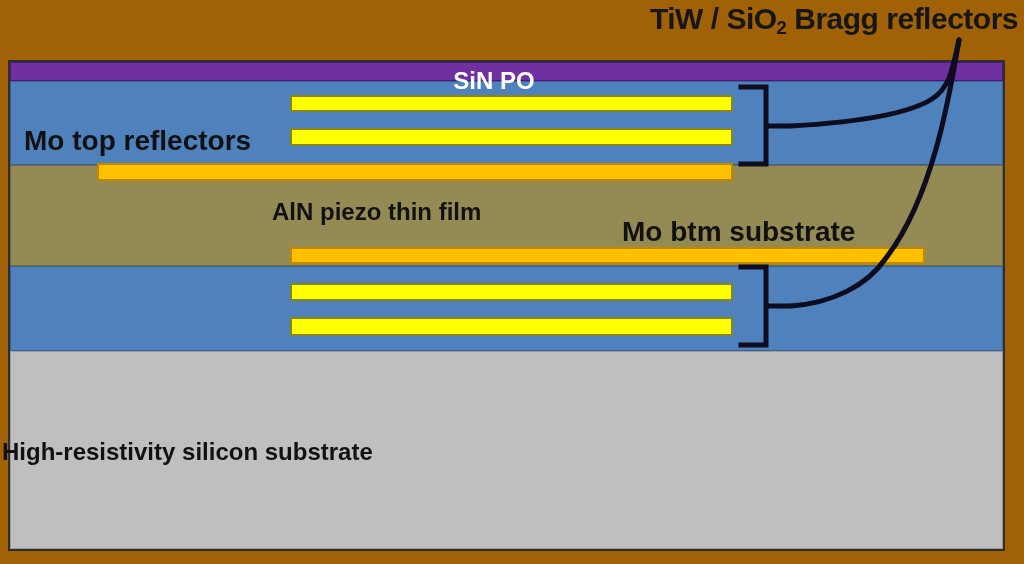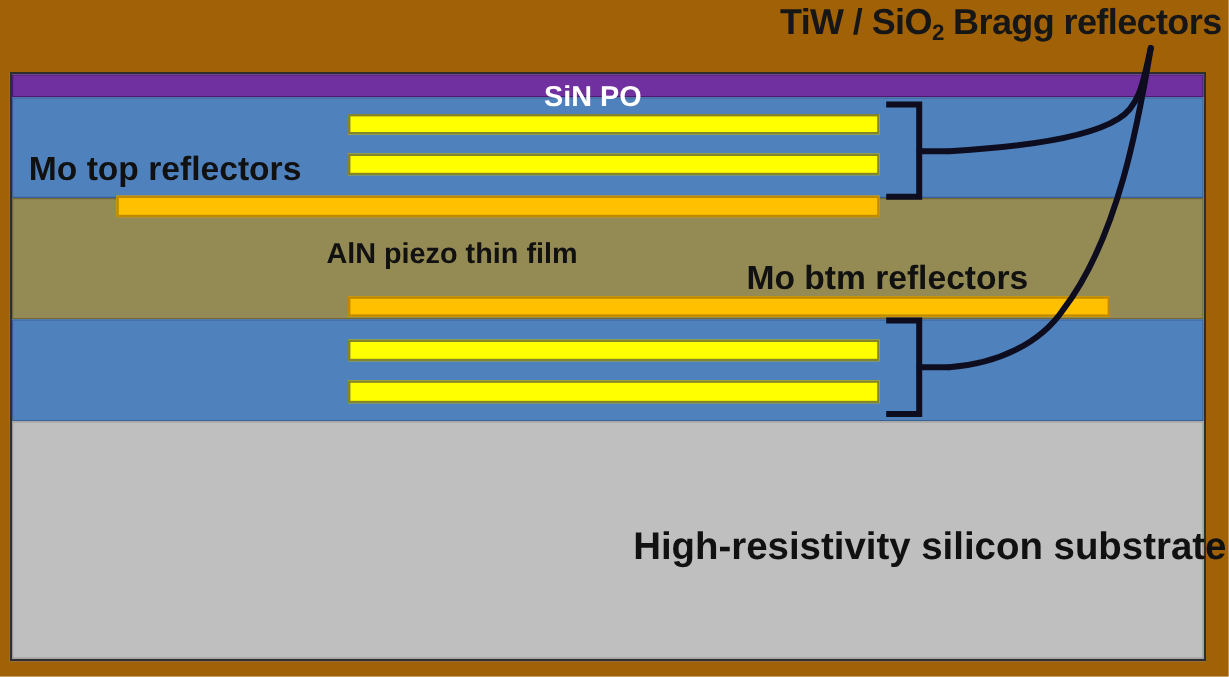--- a/index.html
+++ b/index.html
@@ -34,21 +34,21 @@
   #btm-yellow-2{left:290px;top:317px;width:443px;height:19px;}
 
   
   .lbl{position:absolute;font-weight:bold;color:#111111;white-space:nowrap;line-height:1.05;}
   #title-label{right:6px;top:3px;font-size:30px;color:#161616;letter-spacing:-0.5px;}
   #title-label .sub{font-size:0.62em;vertical-align:-0.28em;}
   #sin-po-label{left:394px;top:56px;width:200px;text-align:center;font-size:24px;color:#ffffff;margin-top:12px;}
   #mo-top-label{left:24px;top:126px;font-size:28px;}
   #aln-label{left:272px;top:199px;font-size:24px;}
   #mo-btm-label{left:622px;top:217px;font-size:28px;}
-  #substrate-label{left:2px;top:439px;width:1020px;text-align:right;font-size:32px;white-space:normal;}
+  #substrate-label{left:2px;top:439px;width:1020px;text-align:left;font-size:24px;white-space:normal;}
 
   
   #leader-svg{position:absolute;left:0;top:0;width:1024px;height:564px;pointer-events:none;}
   #leader-svg path{fill:none;stroke:#0d0d1f;stroke-width:5;}
 </style>
 </head>
 <body>
 
 <div id="stage">
 
@@ -75,16 +75,16 @@
     <path d="M791 126 C845 123 905 116 932 99 C950 88 953 67 959 40" stroke-linecap="round"></path>
     <path d="M959 40 C949 100 932 198 886 258 C867 286 832 303 791 306" stroke-linecap="round"></path>
   </svg>
 
   <div class="lbl" id="title-label">
     <span>TiW / SiO</span><span class="sub">2</span><span> Bragg reflectors</span>
   </div>
   <div class="lbl" id="sin-po-label">SiN PO</div>
   <div class="lbl" id="mo-top-label">Mo top reflectors</div>
   <div class="lbl" id="aln-label">AlN piezo thin film</div>
-  <div class="lbl" id="mo-btm-label">Mo btm reflectors</div>
+  <div class="lbl" id="mo-btm-label">Mo btm substrate</div>
   <div class="lbl" id="substrate-label">High-resistivity silicon substrate</div>
 
 </div>
 
 </body></html>

